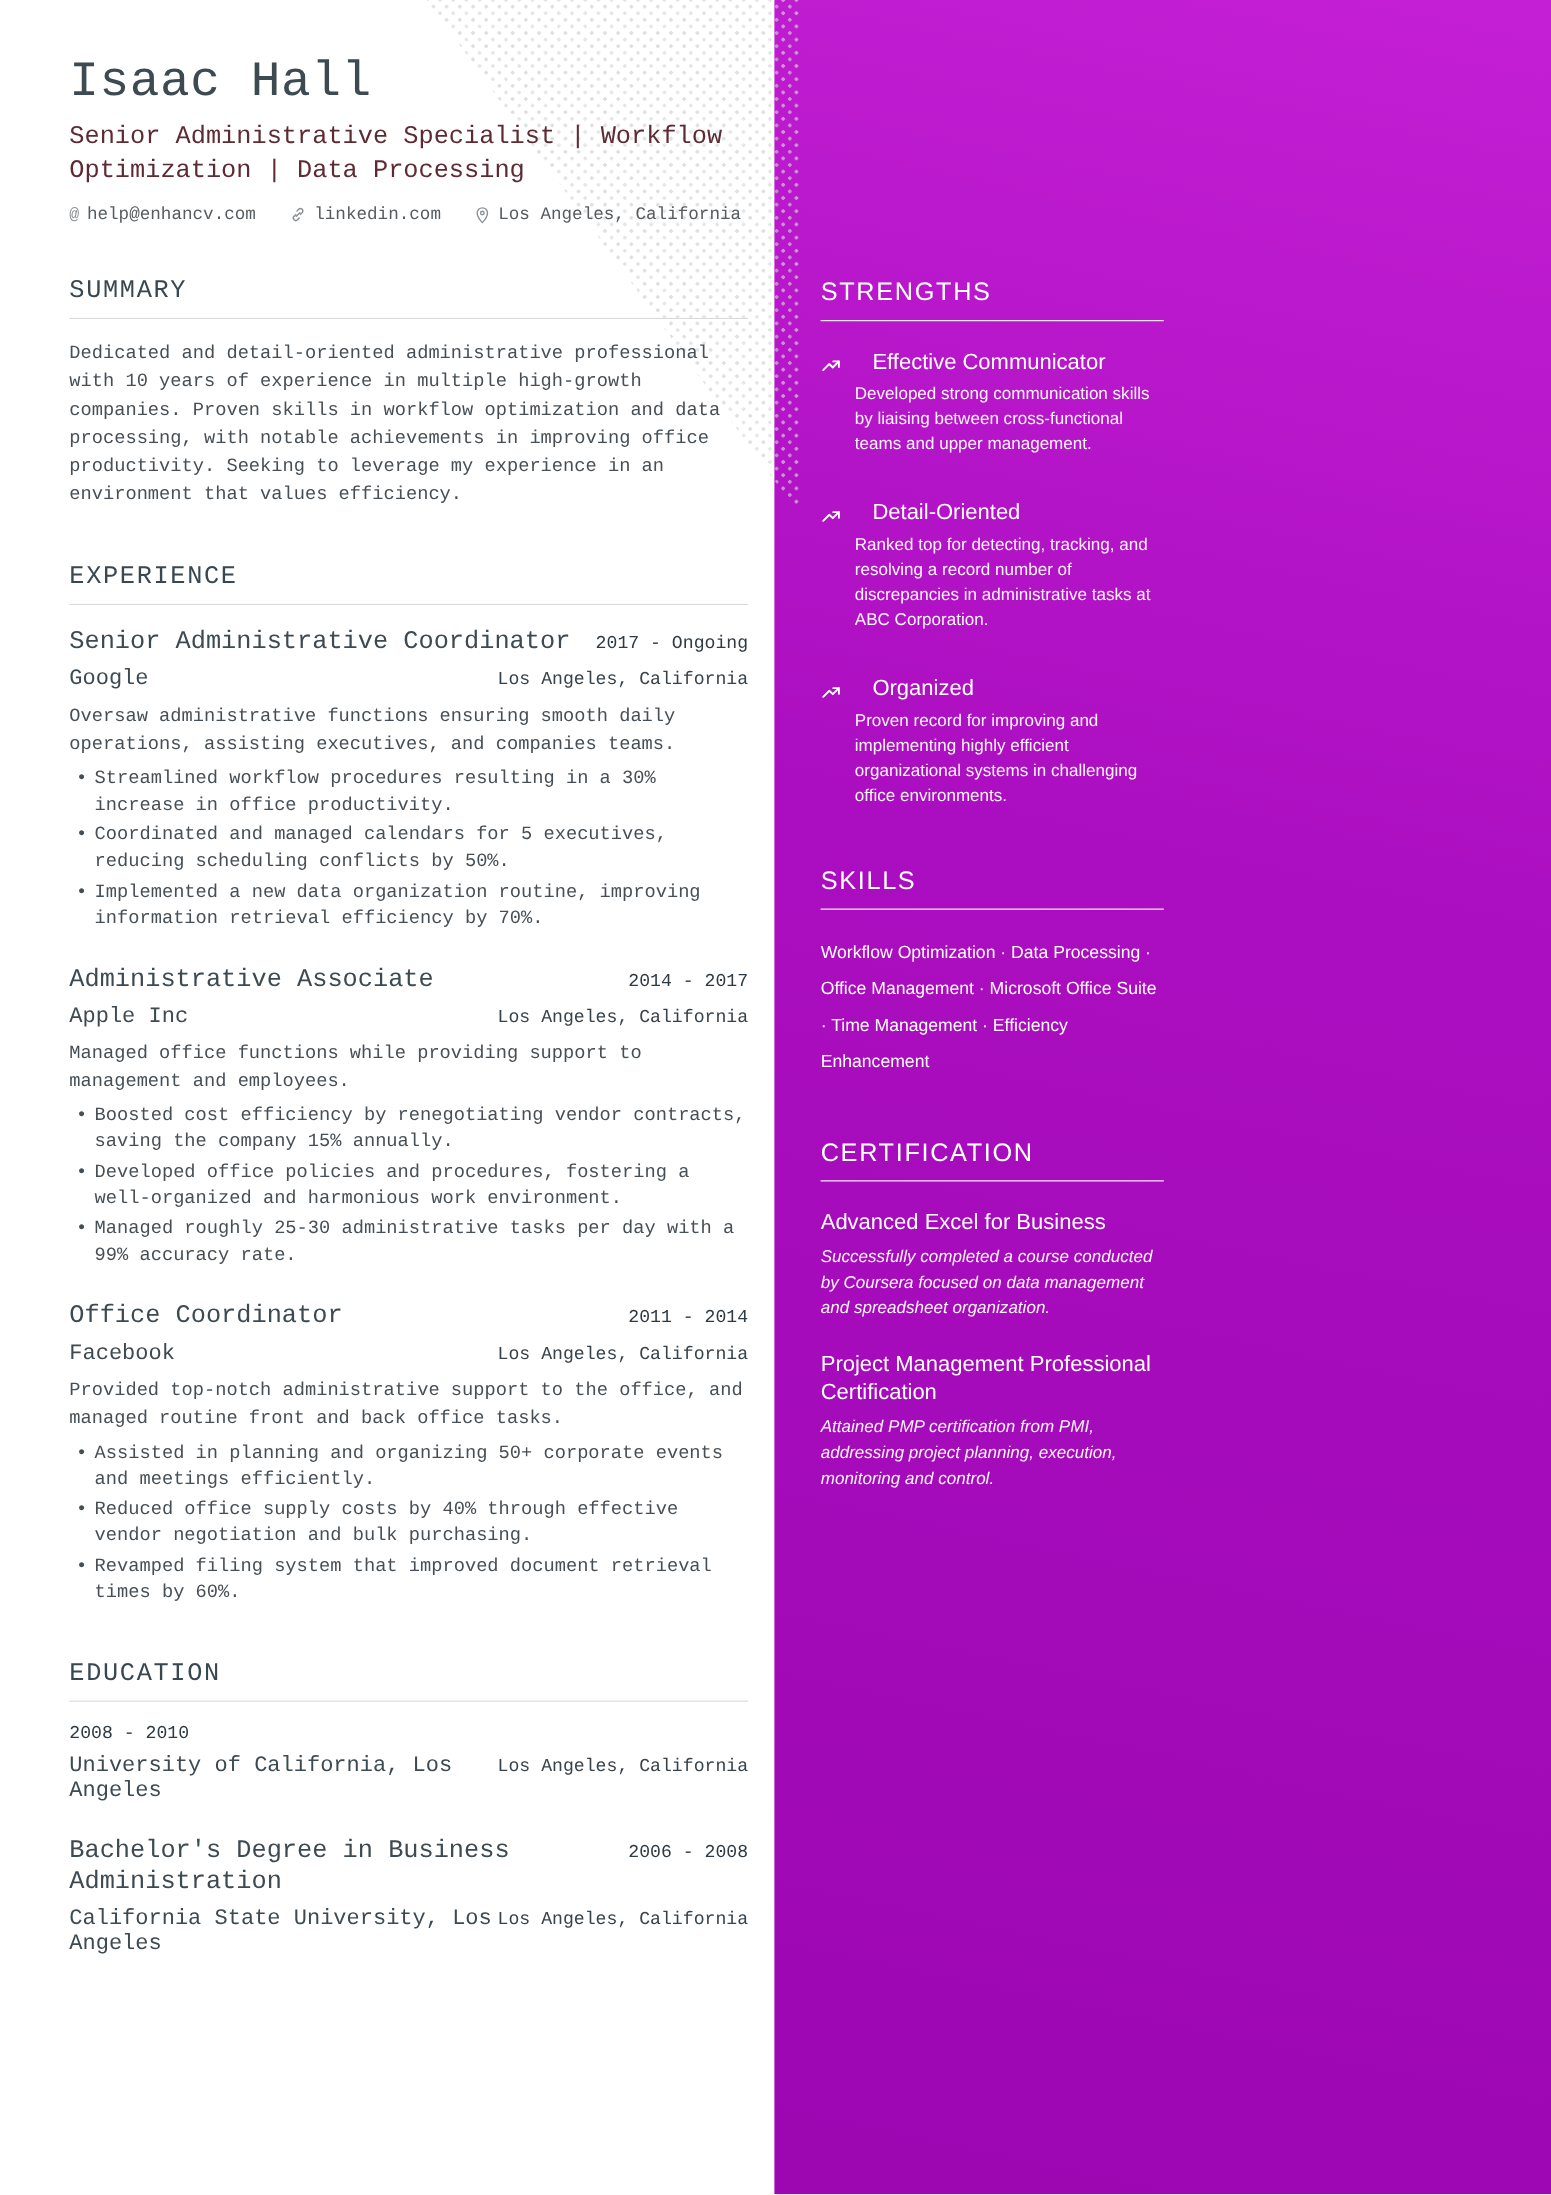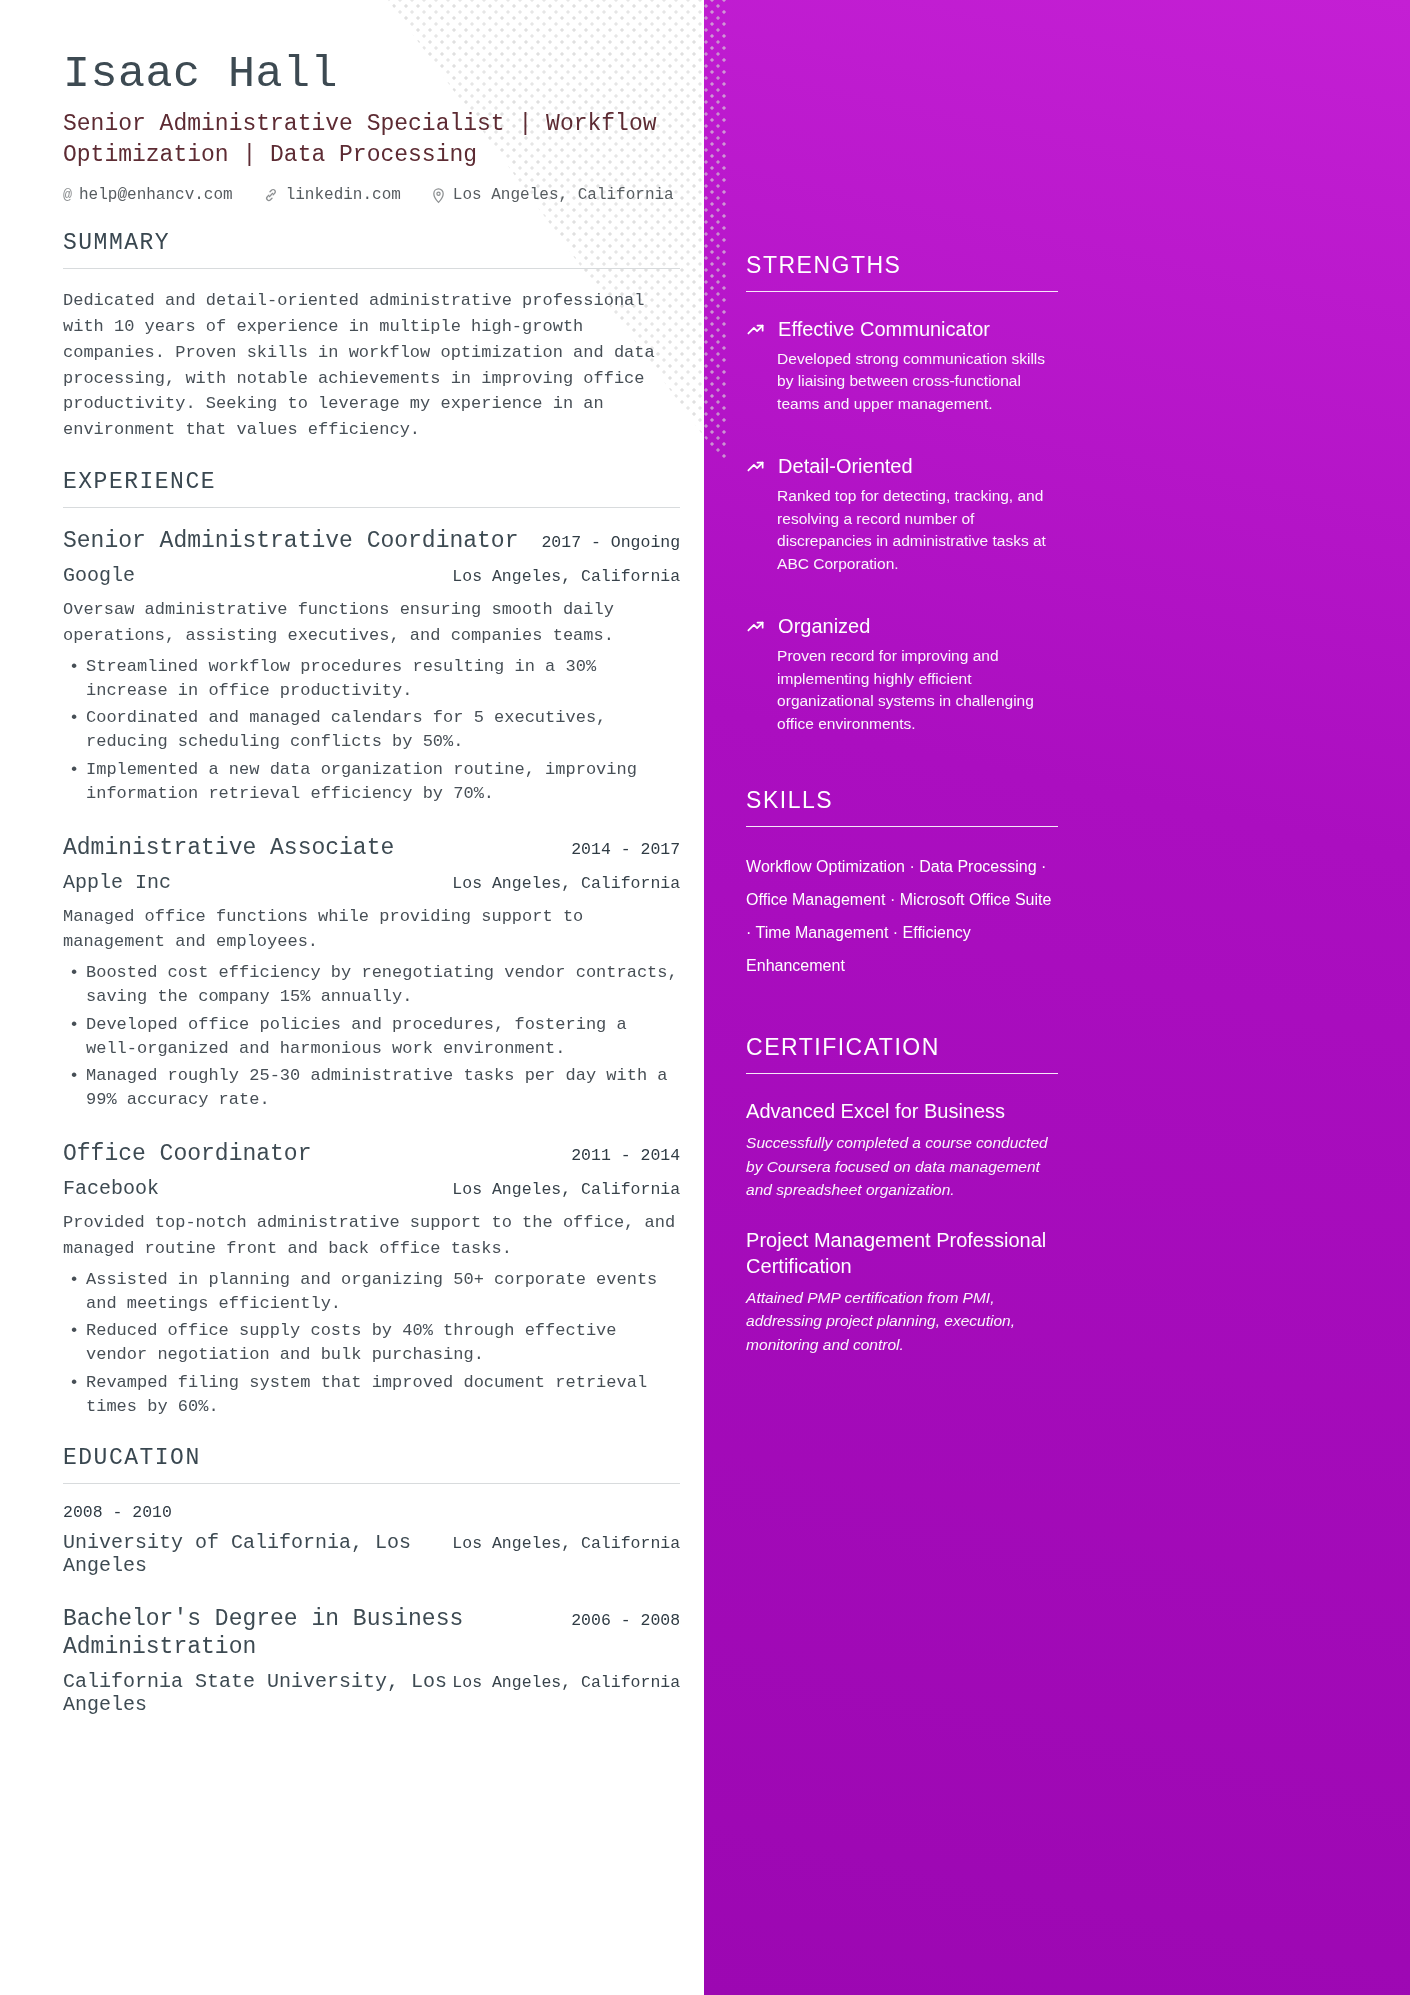--- a/index.html
+++ b/index.html
@@ -24,21 +24,21 @@
   .main { position:relative; z-index:1; width:728px; padding:50px 24px 40px 63px;font-family:Liberation Mono, monospace; }
 
   .person-name { font-size:45px; font-weight:500; color:#3d4a52; letter-spacing:.5px; line-height:1.12; }
   .person-title { font-size:23px; font-weight:500; color:#5d2b33; line-height:1.32; margin-top:9px; max-width:600px; }
 
   .contacts { display:flex; align-items:center; gap:30px; margin-top:16px; font-size:16px; color:#565c60; }
   .contact { display:inline-flex; align-items:center; gap:7px; }
   .cicon { color:#8d9092; font-size:15px; line-height:1; }
   .contact svg { display:block; }
 
-  .sec { margin-top:26px; }
+  .sec { margin-top:47px; }
   .sec-h { font-size:23px; font-weight:500; color:#394750; letter-spacing:1.5px; padding-bottom:12px; border-bottom:1px solid #d8dbdd; margin-bottom:19px; }
 
   .body { font-size:17px; line-height:1.52; color:#474f56; }
 
   .job, .edu { margin-top:28px; }
   .job:first-of-type, .edu:first-of-type { margin-top:0; }
   .row { display:flex; justify-content:space-between; align-items:baseline; }
   .job-title, .edu-title { font-size:23px; font-weight:400; color:#3d4a52; line-height:1.22; flex:1 1 auto; padding-right:18px; max-width:500px; }
   .dates { font-size:16.5px; font-weight:500; color:#2f3b44; white-space:nowrap; }
   .company, .school { font-size:20px; font-weight:400; color:#3d4a52; margin-top:9px; }
@@ -53,21 +53,21 @@
     width:718px; min-height:1995px; color:#fff;
     background:linear-gradient(192deg, #c41fd4 0%, #ab0ec0 40%, #9c07b2 100%);
     padding:252px 352px 60px 42px;
   }
   .ssec { margin-top:52px; }
   .ssec:first-child { margin-top:0; }
   .ssec-h { font-size:23px; font-weight:500; color:#fff; letter-spacing:1.5px; padding-bottom:12px; border-bottom:1px solid rgba(255,255,255,.9); margin-bottom:24px; }
 
   .sitem { margin-top:38px; }
   .sitem:first-of-type { margin-top:0; }
-  .sitem-head { display:flex; align-items:center; gap:13px; }
+  .sitem-head { display:flex; align-items:flex-end; gap:28px; }
   .sitem-title { font-size:20px; font-weight:400; color:#fff; line-height:1.3; }
   .sitem-desc { font-size:15.5px; line-height:1.45; color:rgba(255,255,255,.96); margin-top:6px; margin-left:31px; }
 
   .skills { font-size:16px; line-height:2.05; color:#fff; }
 
   .citem { margin-top:26px; }
   .citem:first-of-type { margin-top:0; }
   .citem-title { font-size:20px; font-weight:400; line-height:1.3; color:#fff; }
   .citem-desc { font-size:15.5px; line-height:1.5; color:rgba(255,255,255,.96); margin-top:7px;font-style:italic; }
 </style>

